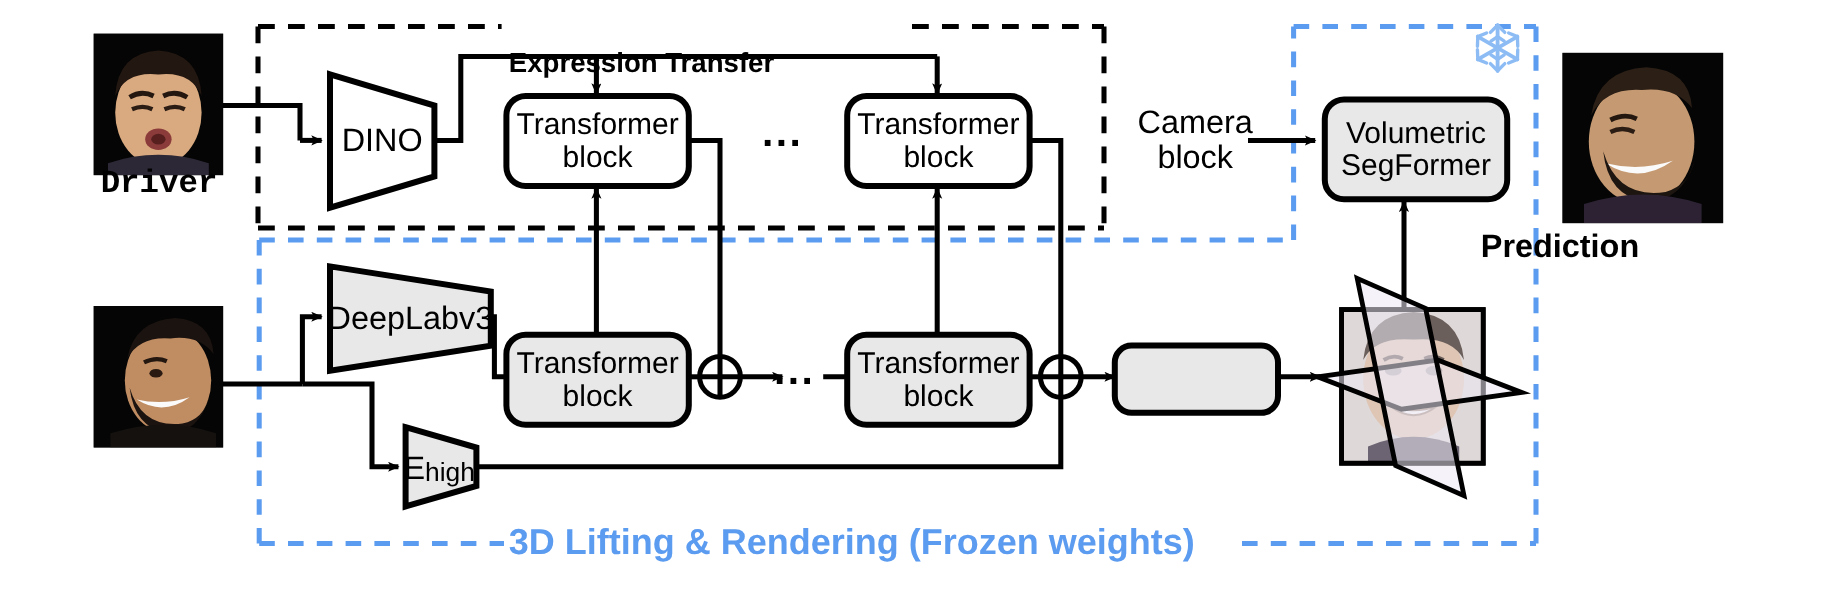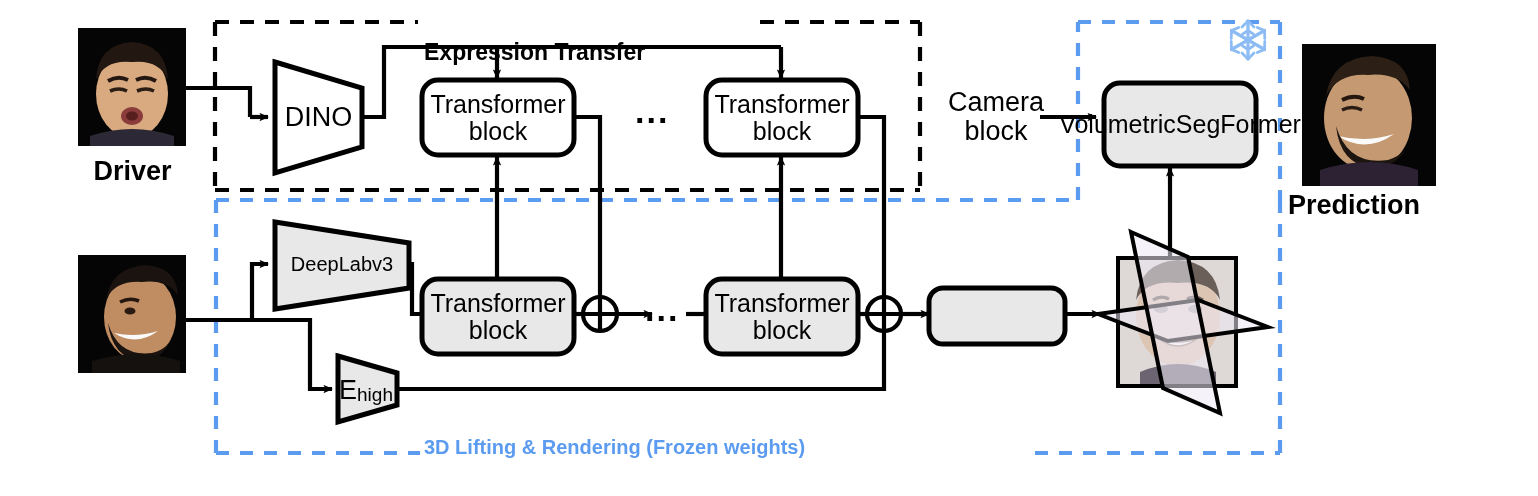--- a/index.html
+++ b/index.html
@@ -211,21 +211,21 @@
       <path d="M18,52 q2,-36 36,-38 q34,2 36,38 q-9,-21 -36,-18 q-27,-3 -36,18Z" fill="#231711"></path>
       <path d="M30,53 q10,-6 20,-1" stroke="#241710" stroke-width="4" fill="none"></path>
       <path d="M58,52 q10,-5 20,1" stroke="#241710" stroke-width="4" fill="none"></path>
       <path d="M32,63 q9,-4 17,0" stroke="#2b1c14" stroke-width="3.6" fill="none"></path>
       <path d="M59,63 q9,-4 17,0" stroke="#2b1c14" stroke-width="3.6" fill="none"></path>
       <ellipse cx="54" cy="88" rx="11" ry="9" fill="#8c3b3b"></ellipse>
       <ellipse cx="54" cy="88" rx="6" ry="4.5" fill="#57201f"></ellipse>
       <path d="M12,108 q42,-14 84,0 l0,12 l-84,0Z" fill="#2d2836"></path>
     </svg>
   </div>
-  <div class="caption" style="left:60px; top:156px; width:145px;">Driver</div>
+  <div class="caption" style="left:60px; top:139px; width:145px;font-family:Liberation Mono, monospace;">Driver</div>
 
   <div class="photo" style="left:78px; top:255px; width:108px; height:118px;">
     <svg viewBox="0 0 108 118" width="108" height="118">
       <rect width="108" height="118" fill="#050505"></rect>
       <ellipse cx="62" cy="62" rx="36" ry="44" fill="#c08d63"></ellipse>
       <path d="M28,44 q6,-32 40,-34 q30,2 32,30 q-12,-16 -36,-13 q-26,-2 -36,17Z" fill="#1b1310"></path>
       <ellipse cx="52" cy="56" rx="5.5" ry="3.6" fill="#2a1a12"></ellipse>
       <path d="M42,47 q10,-5 19,-1" stroke="#241710" stroke-width="3.6" fill="none"></path>
       <path d="M36,78 q22,14 44,-2 q-22,7 -44,2Z" fill="#fafafa"></path>
       <path d="M30,68 q10,34 44,30 q18,-4 22,-22 q-8,30 -34,30 q-28,-4 -32,-38Z" fill="#1b1310"></path>
@@ -238,54 +238,54 @@
       <rect width="134" height="142" fill="#050505"></rect>
       <ellipse cx="66" cy="74" rx="44" ry="52" fill="#c59a72"></ellipse>
       <path d="M24,52 q6,-38 46,-40 q36,2 38,34 q-14,-18 -42,-15 q-30,-2 -42,21Z" fill="#2b1f16"></path>
       <path d="M40,56 q12,-6 22,-1" stroke="#241710" stroke-width="4" fill="none"></path>
       <path d="M40,66 q10,-5 20,0" stroke="#2b1c14" stroke-width="3.6" fill="none"></path>
       <path d="M36,92 q28,18 56,-2 q-28,9 -56,2Z" fill="#fafafa"></path>
       <path d="M34,82 q12,40 52,34 q20,-6 24,-26 q-10,34 -40,34 q-32,-4 -36,-42Z" fill="#1d1510"></path>
       <path d="M18,126 q50,-16 98,0 l0,16 l-98,0Z" fill="#2c2233"></path>
     </svg>
   </div>
-  <div class="caption" style="left:1270px; top:190px; width:168px;">Prediction</div>
+  <div class="caption" style="left:1216px; top:190px; width:168px;">Prediction</div>
 
   <div class="lbl" style="left:424px; top:3px; font-size:23px;margin-top:36px;">Expression Transfer</div>
 
-  <div class="lbl bluetxt" style="left:424px; top:436px; font-size:20px;">3D Lifting &amp; Rendering (Frozen weights)</div>
+  <div class="lbl bluetxt" style="left:424px; top:436px; font-size:30px;">3D Lifting &amp; Rendering (Frozen weights)</div>
 
   <div class="boxlbl" style="left:275px; top:98px; width:87px; height:38px; font-size:27px;">DINO</div>
 
-  <div class="boxlbl" style="left:273px; top:246px; width:138px; height:38px; font-size:20px;">DeepLabv3</div>
+  <div class="boxlbl" style="left:273px; top:246px; width:138px; height:38px; font-size:27px;">DeepLabv3</div>
 
   <div class="boxlbl" style="left:330px; top:373px; width:72px; height:34px; font-size:27px;">
     <span>E</span>
-      <span style="font-size:19px; align-self:flex-end; padding-bottom:2px;">high</span>
+      <span style="font-size:22px; align-self:flex-end; padding-bottom:2px;">high</span>
   </div>
 
   <div class="boxlbl" style="left:422px; top:80px; width:152px; height:75px; font-size:25px; flex-direction:column;">
     <span>Transformer</span>
     <span>block</span>
   </div>
   <div class="boxlbl" style="left:706px; top:80px; width:152px; height:75px; font-size:25px; flex-direction:column;">
     <span>Transformer</span>
     <span>block</span>
   </div>
   <div class="boxlbl" style="left:422px; top:279px; width:152px; height:75px; font-size:25px; flex-direction:column;">
     <span>Transformer</span>
     <span>block</span>
   </div>
   <div class="boxlbl" style="left:706px; top:279px; width:152px; height:75px; font-size:25px; flex-direction:column;">
     <span>Transformer</span>
     <span>block</span>
   </div>
 
 
-  <div class="boxlbl" style="left:1104px; top:83px; width:152px; height:83px; font-size:25px; flex-direction:row;">
+  <div class="boxlbl" style="left:1104px; top:83px; width:152px; height:83px; font-size:25px; flex-direction:column;">
     <span>Volumetric</span>
     <span>SegFormer</span>
   </div>
 
   <div class="boxlbl" style="left:936px; top:84px; width:120px; height:66px; font-size:27px; flex-direction:column;">
     <span>Camera</span>
     <span>block</span>
   </div>
 
 

